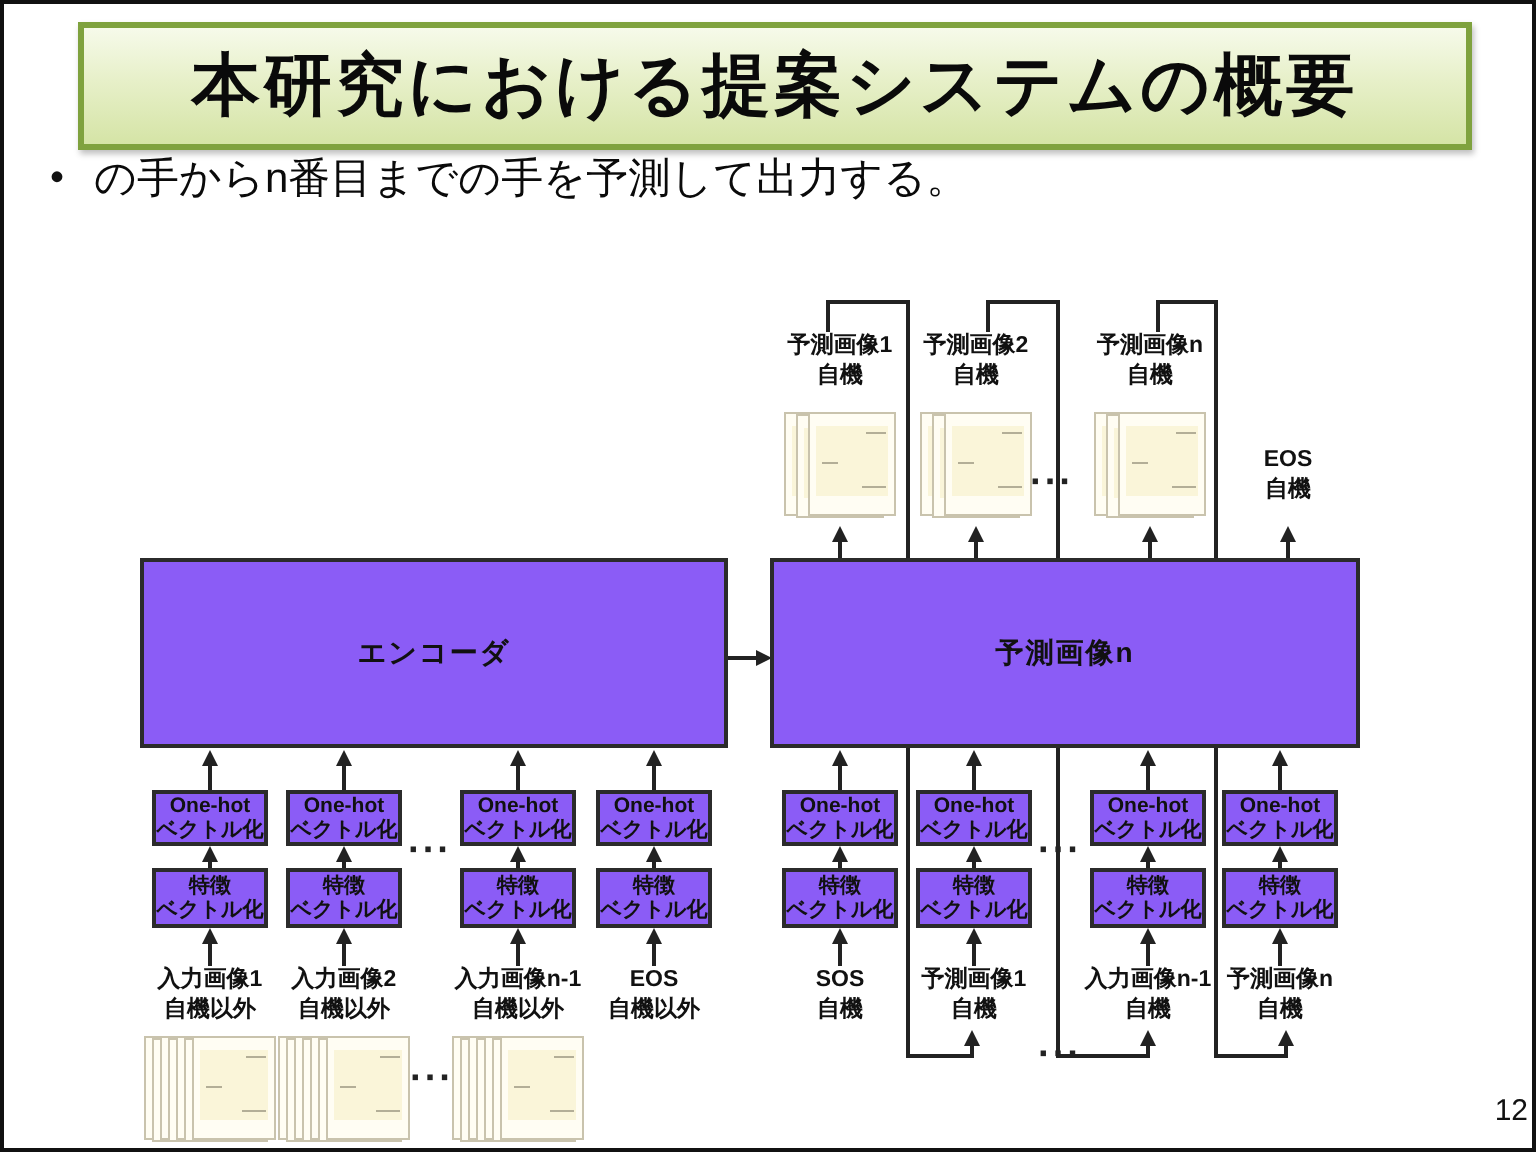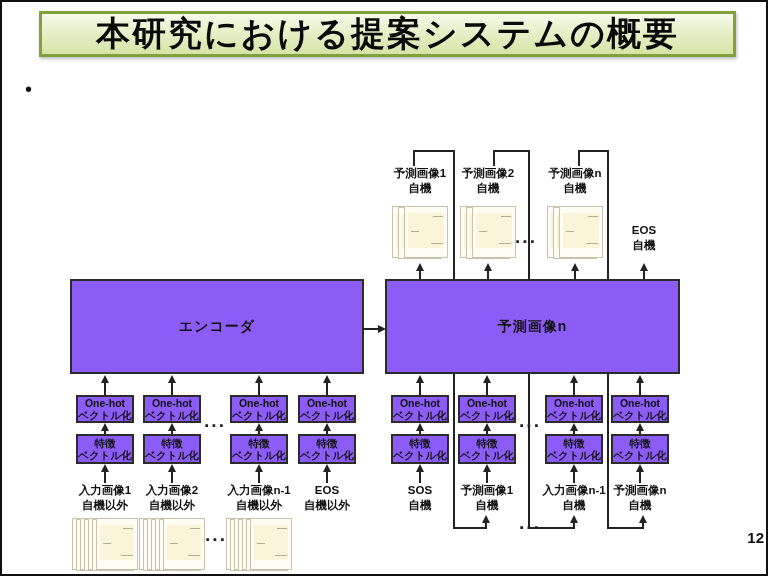--- a/index.html
+++ b/index.html
@@ -3,30 +3,30 @@
 <meta charset="utf-8">
 <style>
   * { margin:0; padding:0; box-sizing:border-box; }
   html,body { background:#888; }
   .slide {
     position:relative; width:768px; height:576px; background:#fff;
     border:2px solid #111; overflow:hidden;
     font-family:"Liberation Sans","DejaVu Sans",sans-serif; color:#111;
   }
   .title-bar {
-    position:absolute; left:37px; top:9px; width:697px; height:46px;
+    position:absolute; left:37px; top:9px; width:697px; height:64px;
     border:3px solid #7fa23e;
     background:linear-gradient(180deg,#f6faea 0%,#e7f0c9 45%,#d5e4a6 100%);
     display:flex; align-items:center; justify-content:center;
     box-shadow:1px 2px 3px rgba(0,0,0,0.25);
   }
   .title-text { font-size:34px; font-weight:bold; letter-spacing:2px; color:#0a0a0a; }
   .bullet-marker { position:absolute; left:23px; top:76px; font-size:20px; color:#111; }
   .bullet-text { position:absolute; left:45px; top:74px; width:716px; font-size:21px; line-height:28px; font-weight:500; color:#0a0a0a; }
-  .page-number { position:absolute; left:740px; top:527px; width:22px; text-align:right; font-size:15px; font-weight:bold; }
+  .page-number { position:absolute; left:740px; top:545px; width:22px; text-align:right; font-size:15px; font-weight:normal; }
   .abs { position:absolute; }
   .line { background:#222; }
   .box { position:absolute; background:#8b5cf6; border:2px solid #2b2b2b; }
   .bigbox { display:flex; align-items:center; justify-content:center; font-size:14px; font-weight:bold; letter-spacing:1px; }
   .vecbox { display:flex; flex-direction:column; align-items:center; justify-content:center; font-size:10.5px; font-weight:600; line-height:12.5px; text-align:center; }
   .lbl2 { position:absolute; text-align:center; font-size:11.5px; font-weight:bold; line-height:15px; }
   .tri-up { position:absolute; width:0; height:0; border-left:4.5px solid transparent; border-right:4.5px solid transparent; border-bottom:8px solid #222; }
   .tri-right { position:absolute; width:0; height:0; border-top:4.5px solid transparent; border-bottom:4.5px solid transparent; border-left:8px solid #222; }
   .dots { position:absolute; font-size:19px; font-weight:bold; letter-spacing:1px; color:#222; line-height:14px; }
   .layer { position:absolute; background:#fffdf3; border:1px solid #c9c3ad; }
@@ -35,20 +35,21 @@
 </style>
 </head>
 <body>
 
 <div class="slide">
   <div class="title-bar">
     <span class="title-text">本研究における提案システムの概要</span>
   </div>
   <span class="bullet-marker">•</span>
   <div class="bullet-text">
+    <div>の手からn番目までの手を予測して出力する。</div>
   </div>
   <div id="diagram" class="abs" style="left:0;top:0;width:768px;height:576px;">
       <div class="box bigbox" style="left: 68px; top: 277px; width: 294px; height: 95px; z-index: 20;">エンコーダ</div>
       <div class="box bigbox" style="left: 383px; top: 277px; width: 295px; height: 95px; z-index: 20;">予測画像n</div>
       <div class="abs line" style="left: 362px; top: 326px; width: 18px; height: 2px;"></div>
       <div class="tri-right" style="left: 376px; top: 322.5px;"></div>
       <div class="abs line" style="left: 102px; top: 378px; width: 2px; height: 15px;"></div>
       <div class="tri-up" style="left: 98.5px; top: 373px;"></div>
       <div class="box vecbox" style="left: 74px; top: 393px; width: 58px; height: 28px;">
         <div>One-hot</div>

